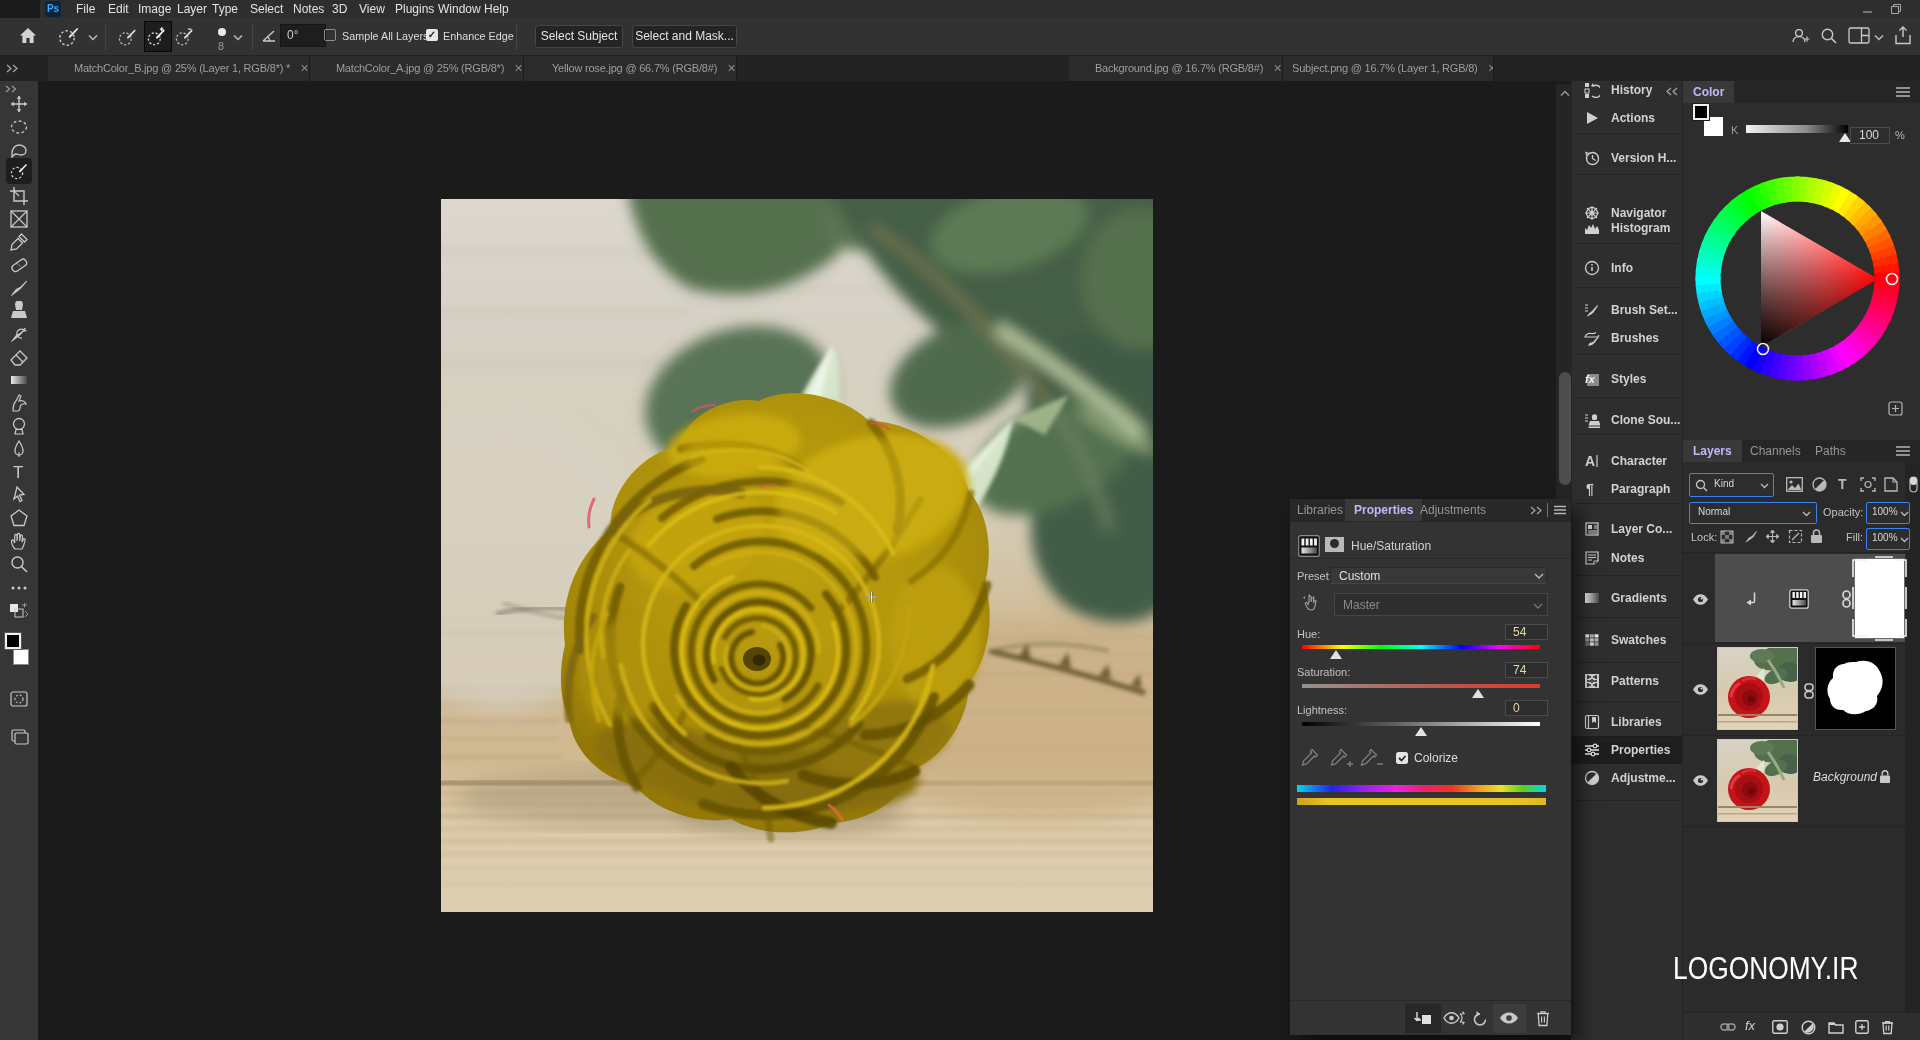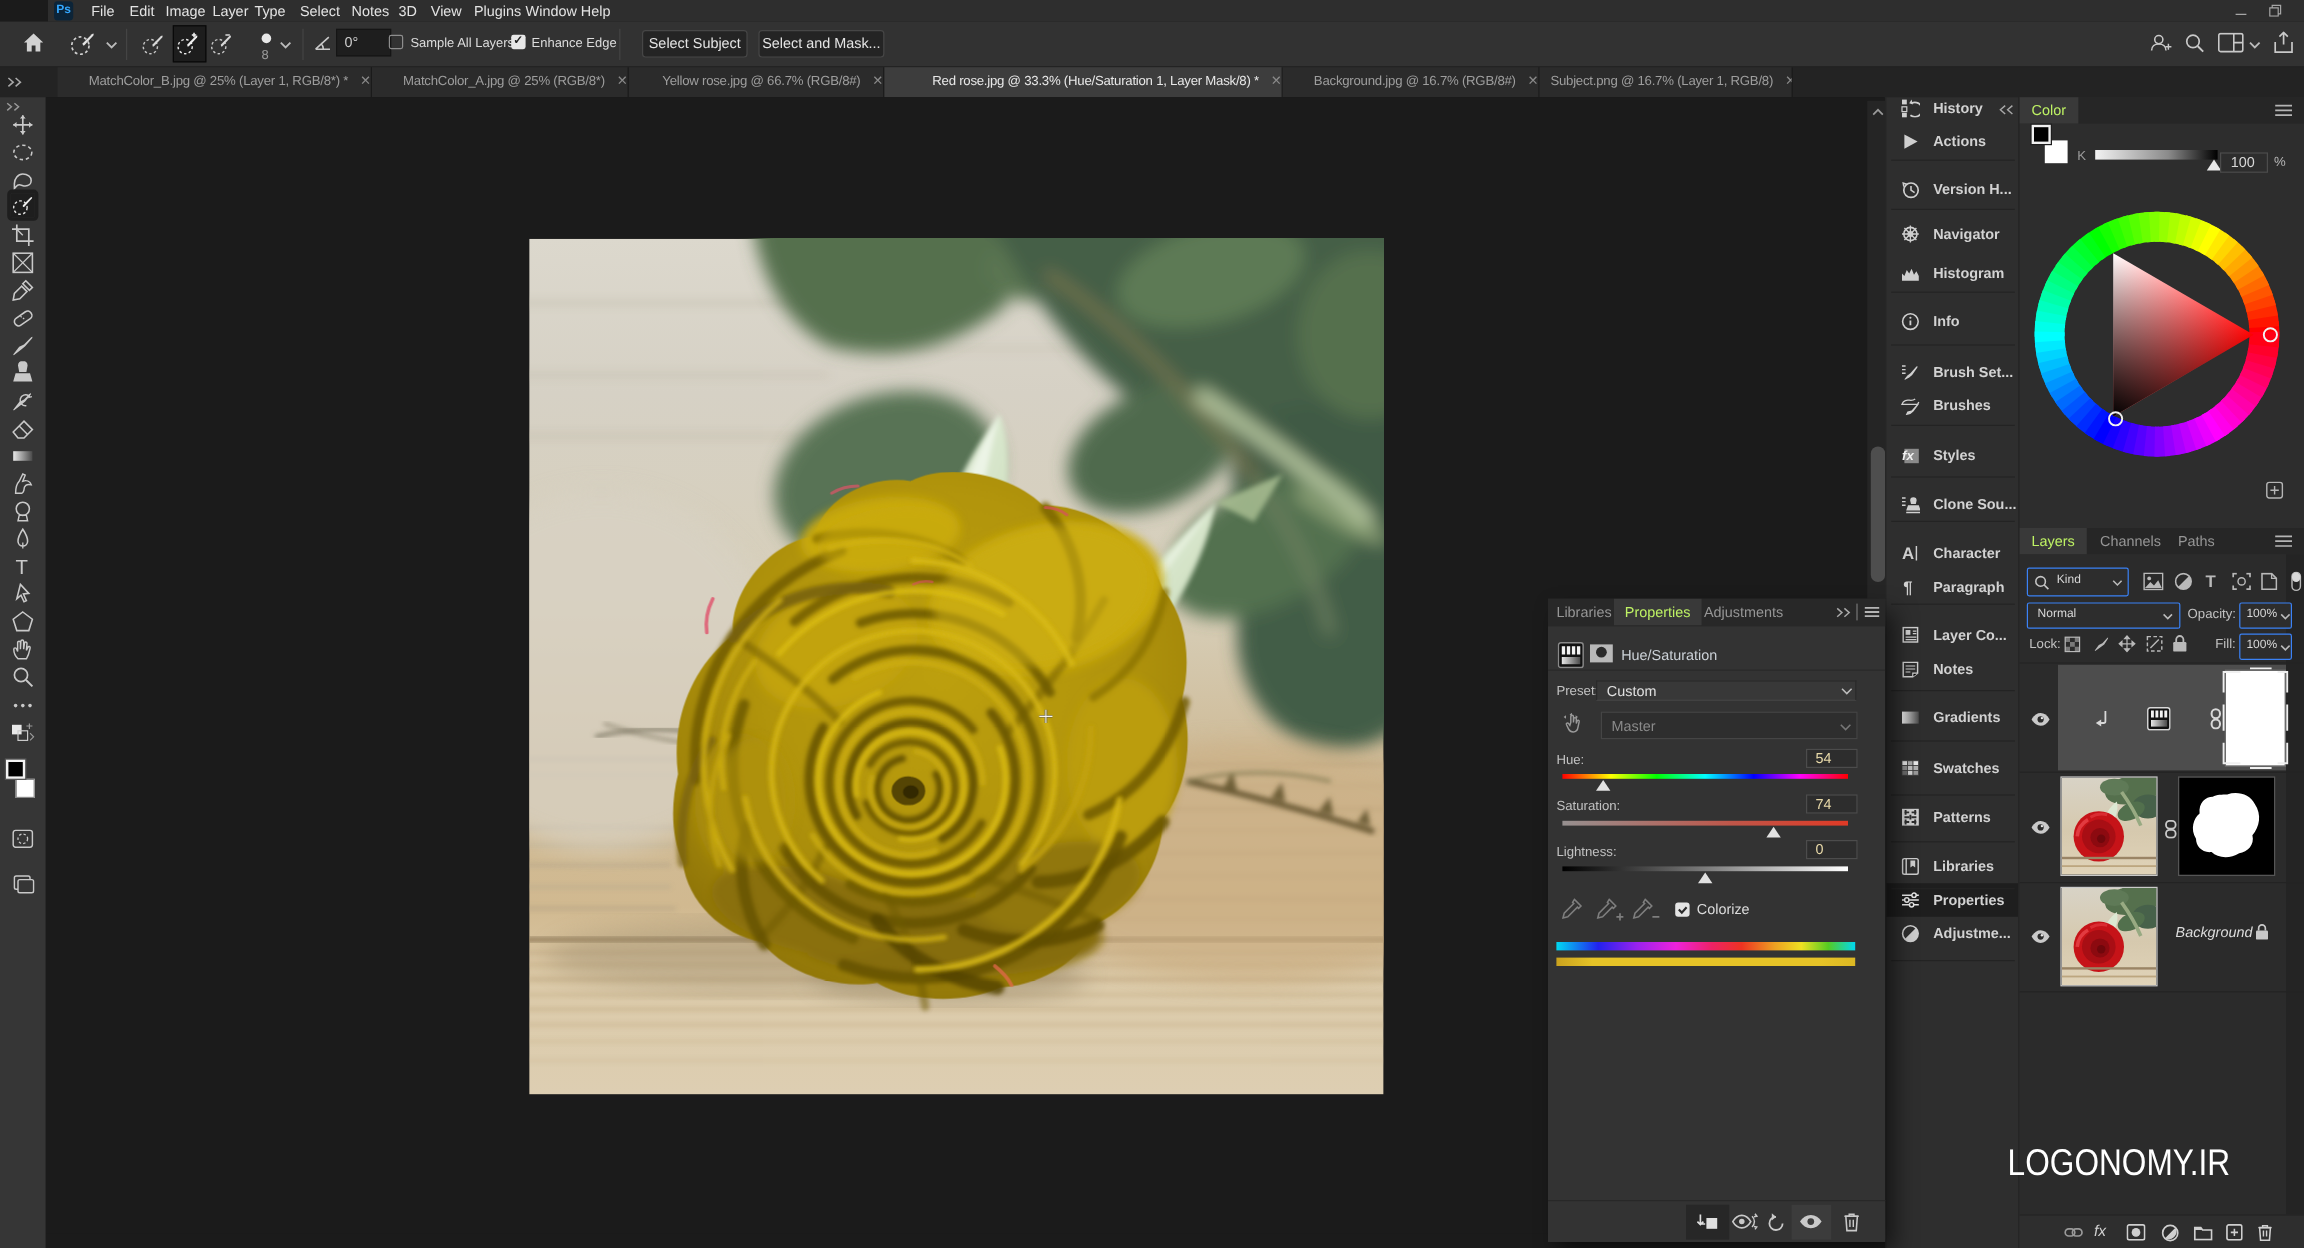--- a/index.html
+++ b/index.html
@@ -51,21 +51,21 @@
 .ditem { position:absolute; left:0; width:111px; height:28px; color:#d2d2d2; font-size:12px; font-weight:bold; }
 .ditem .dicon { position:absolute; left:12px; top:50%; margin-top:-8px; width:16px; height:16px; color:#cfcfcf; }
 .ditem .dlab { position:absolute; left:39px; top:50%; margin-top:-7px; }
 .dsep { position:absolute; left:4px; width:103px; height:1px; background:#232323; }
 .ditem.dsel { background:#1e1e1e; }
 
 
 #rightcol { left:1682px; top:81px; width:238px; height:959px; background:#2d2d2d; border-left:1px solid #252525; }
 .ptabs { position:absolute; left:0; width:238px; height:22px; background:#262626; }
 .ptab { position:absolute; top:0; height:22px; font-size:12px; line-height:22px; color:#969696; padding:0 10px; }
-.ptab.on { background:#393939; color:#bef264; font-weight:normal; }
+.ptab.on { background:#393939; color:#c4b5fd; font-weight:bold; }
 .small { font-size:11px; }
 .combo { position:absolute; background:#2d2d2d; border:1px solid #3b82f6; border-radius:2px; color:#d8d8d8;
   font-size:10px; }
 
 
 #props { left:1290px; top:499px; width:281px; height:534px; background:#333333;
   box-shadow:8px 10px 18px rgba(0,0,0,0.55); }
 #props .hdr { position:absolute; left:0; top:0; width:281px; height:23px; background:#282828; }
 .prlabel { position:absolute; font-size:11px; color:#c2c2c2; }
 .prbox { position:absolute; background:#2d2d2d; border:1px solid #4c4c4c; color:#e8d9a8; font-size:12px; }
@@ -167,21 +167,20 @@
         <path d="M9 1v10M5.5 4.5L9 1l3.5 3.5" fill="none" stroke="#c9c9c9" stroke-width="1.4"></path>
       </svg>
   </div>
   <div id="tabbar" class="abs">
     <svg class="abs" style="left:6px;top:8px" width="16" height="9">
         <path d="M1 1l4 3.5-4 3.5M7 1l4 3.5-4 3.5" stroke="#a8a8a8" stroke-width="1.3" fill="none"></path>
       </svg>
     <div class="dtab" style="left:48px;width:262px">MatchColor_B.jpg @ 25% (Layer 1, RGB/8*) * <span class="x">✕</span></div>
     <div class="dtab" style="left:310px;width:214px">MatchColor_A.jpg @ 25% (RGB/8*) <span class="x">✕</span></div>
     <div class="dtab" style="left:524px;width:213px">Yellow rose.jpg @ 66.7% (RGB/8#) <span class="x">✕</span></div>
-    <div class="dtab active" style="left:737px;width:332px">Red rose.jpg @ 33.3% (Hue/Saturation 1, Layer Mask/8) * <span class="x">✕</span></div>
     <div class="dtab" style="left:1069px;width:214px">Background.jpg @ 16.7% (RGB/8#) <span class="x">✕</span></div>
     <div class="dtab" style="left:1283px;width:211px">Subject.png @ 16.7% (Layer 1, RGB/8) <span class="x">✕</span></div>
   </div>
   <div id="canvas" class="abs">
    <svg id="photo" viewBox="0 0 712 713" preserveAspectRatio="none">
     <defs>
       <linearGradient id="wood" x1="0" y1="0" x2="0" y2="1">
         <stop offset="0" stop-color="#dcd8cd"></stop>
             <stop offset="0.18" stop-color="#d6d1c5"></stop>
         <stop offset="0.42" stop-color="#d7cfba"></stop>
@@ -554,21 +553,21 @@
         <span class="dlab">Actions</span>
       </div>
     <div class="ditem" style="top:63px">
         <span class="dicon"><svg viewBox="0 0 16 16" width="16" height="16">
             <circle cx="8.5" cy="8.5" r="6" fill="none" stroke="#cfcfcf" stroke-width="1.4"></circle>
             <path d="M8.5 5v3.5l3 2" fill="none" stroke="#cfcfcf" stroke-width="1.3"></path>
             <path d="M2.5 5.5L2 2.5 5 3.5" fill="none" stroke="#cfcfcf" stroke-width="1.2"></path>
           </svg></span>
         <span class="dlab">Version H...</span>
       </div>
-    <div class="ditem" style="top:100px">
+    <div class="ditem" style="top:118px">
         <span class="dicon"><svg viewBox="0 0 16 16" width="16" height="16">
             <circle cx="8" cy="8" r="5.5" fill="none" stroke="#cfcfcf" stroke-width="1.3"></circle>
             <circle cx="8" cy="8" r="2" fill="none" stroke="#cfcfcf"></circle>
             <path d="M8 1v14M1 8h14M3 3l10 10M13 3L3 13" stroke="#cfcfcf" stroke-width="1.1"></path>
           </svg></span>
         <span class="dlab">Navigator</span>
       </div>
     <div class="ditem" style="top:133px">
         <span class="dicon"><svg viewBox="0 0 16 16" width="16" height="16">
             <path d="M1 14V8l2 2 2-5 2 3 2-4 2 5 2-3 2 4v4z" fill="#cfcfcf"></path>

